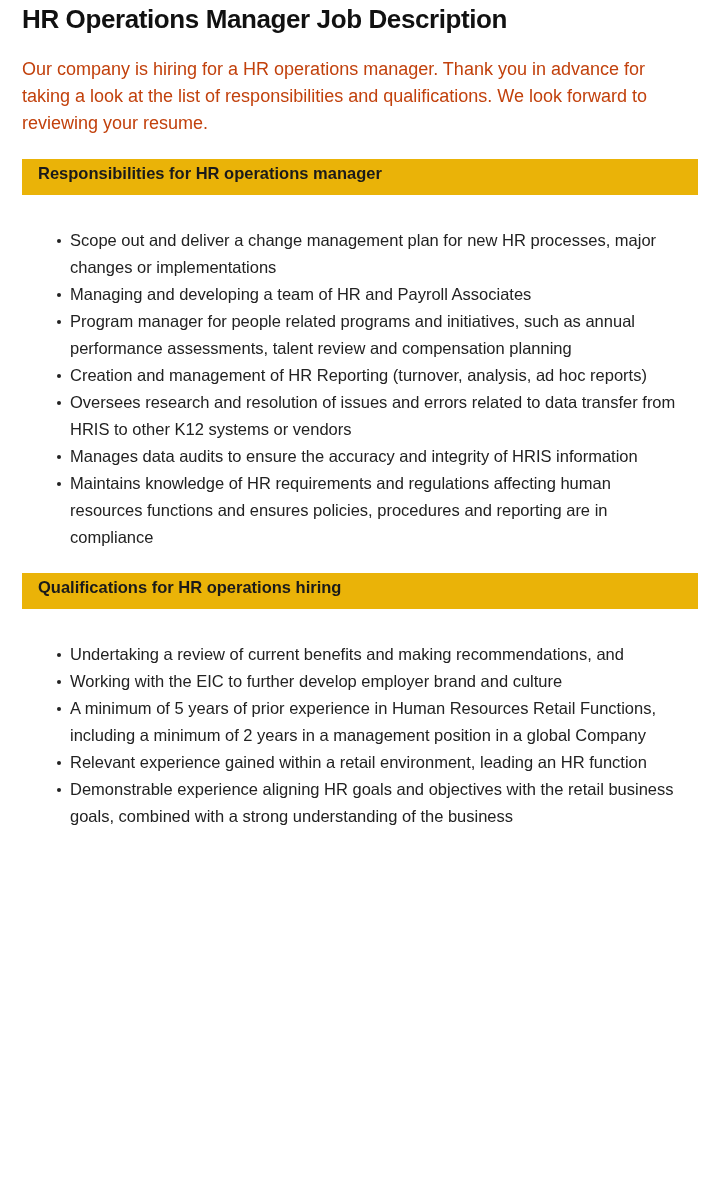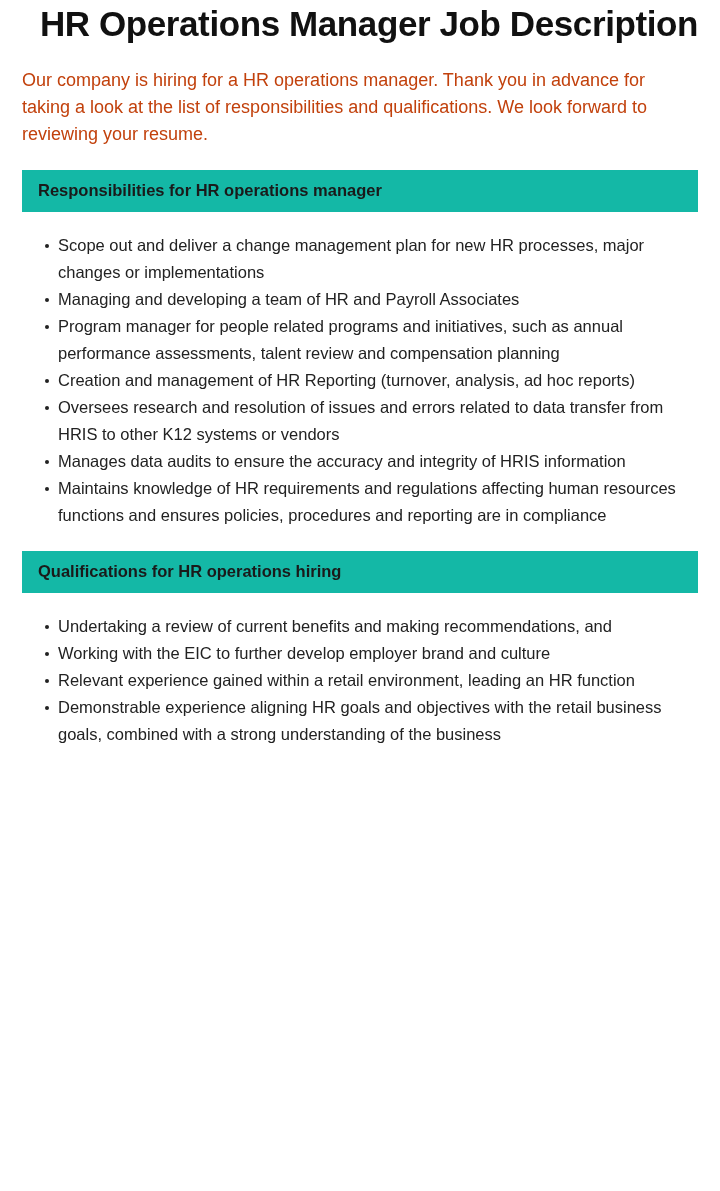--- a/index.html
+++ b/index.html
@@ -14,49 +14,49 @@
     font-family: "Liberation Sans", sans-serif;
     color: #1a1a1a;
     -webkit-font-smoothing: antialiased;
   }
   .page {
     width: 720px;
     box-sizing: border-box;
     padding: 0 22px;
   }
   .page-title {
-    font-size: 35px;
+    font-size: 26px;
     font-weight: 700;
-    text-align: right;
+    text-align: left;
     letter-spacing: -0.4px;
     line-height: 1.16;
     margin: 4px 0 3px 0;
     color: #111111;
   }
   .intro {
     font-size: 18px;
     line-height: 27px;
     margin: 22px 0 0 0;
     color: #c2410c;
   }
   .section {
     margin-top: 22px;
   }
   .section-header {
-    background: #14b8a6;
+    background: #eab308;
     box-sizing: border-box;
-    padding: 11px 16px 12px 16px;
+    padding: 5px 16px 12px 16px;
     font-size: 16.5px;
     font-weight: 700;
     color: #1a1a1a;
     line-height: 19px;
   }
   .bullet-list {
     list-style: none;
-    margin: 0;
+    margin: 12px;
     padding: 0;
   }
   .bullet-list li {
     position: relative;
     font-size: 16.5px;
     line-height: 27px;
     color: #222222;
     padding-left: 36px;
     margin: 0;
   }
@@ -96,18 +96,19 @@
       <li>Maintains knowledge of HR requirements and regulations affecting human resources functions and ensures policies, procedures and reporting are in compliance</li>
     </ul>
   </section>
 
   <section class="section">
     <div class="section-header">Qualifications for HR operations hiring</div>
     <div class="list-top-gap"></div>
     <ul class="bullet-list">
       <li>Undertaking a review of current benefits and making recommendations, and</li>
       <li>Working with the EIC to further develop employer brand and culture</li>
+      <li>A minimum of 5 years of prior experience in Human Resources Retail Functions, including a minimum of 2 years in a management position in a global Company</li>
       <li>Relevant experience gained within a retail environment, leading an HR function</li>
       <li>Demonstrable experience aligning HR goals and objectives with the retail business goals, combined with a strong understanding of the business</li>
     </ul>
   </section>
 
 </div>
 
 </body></html>

